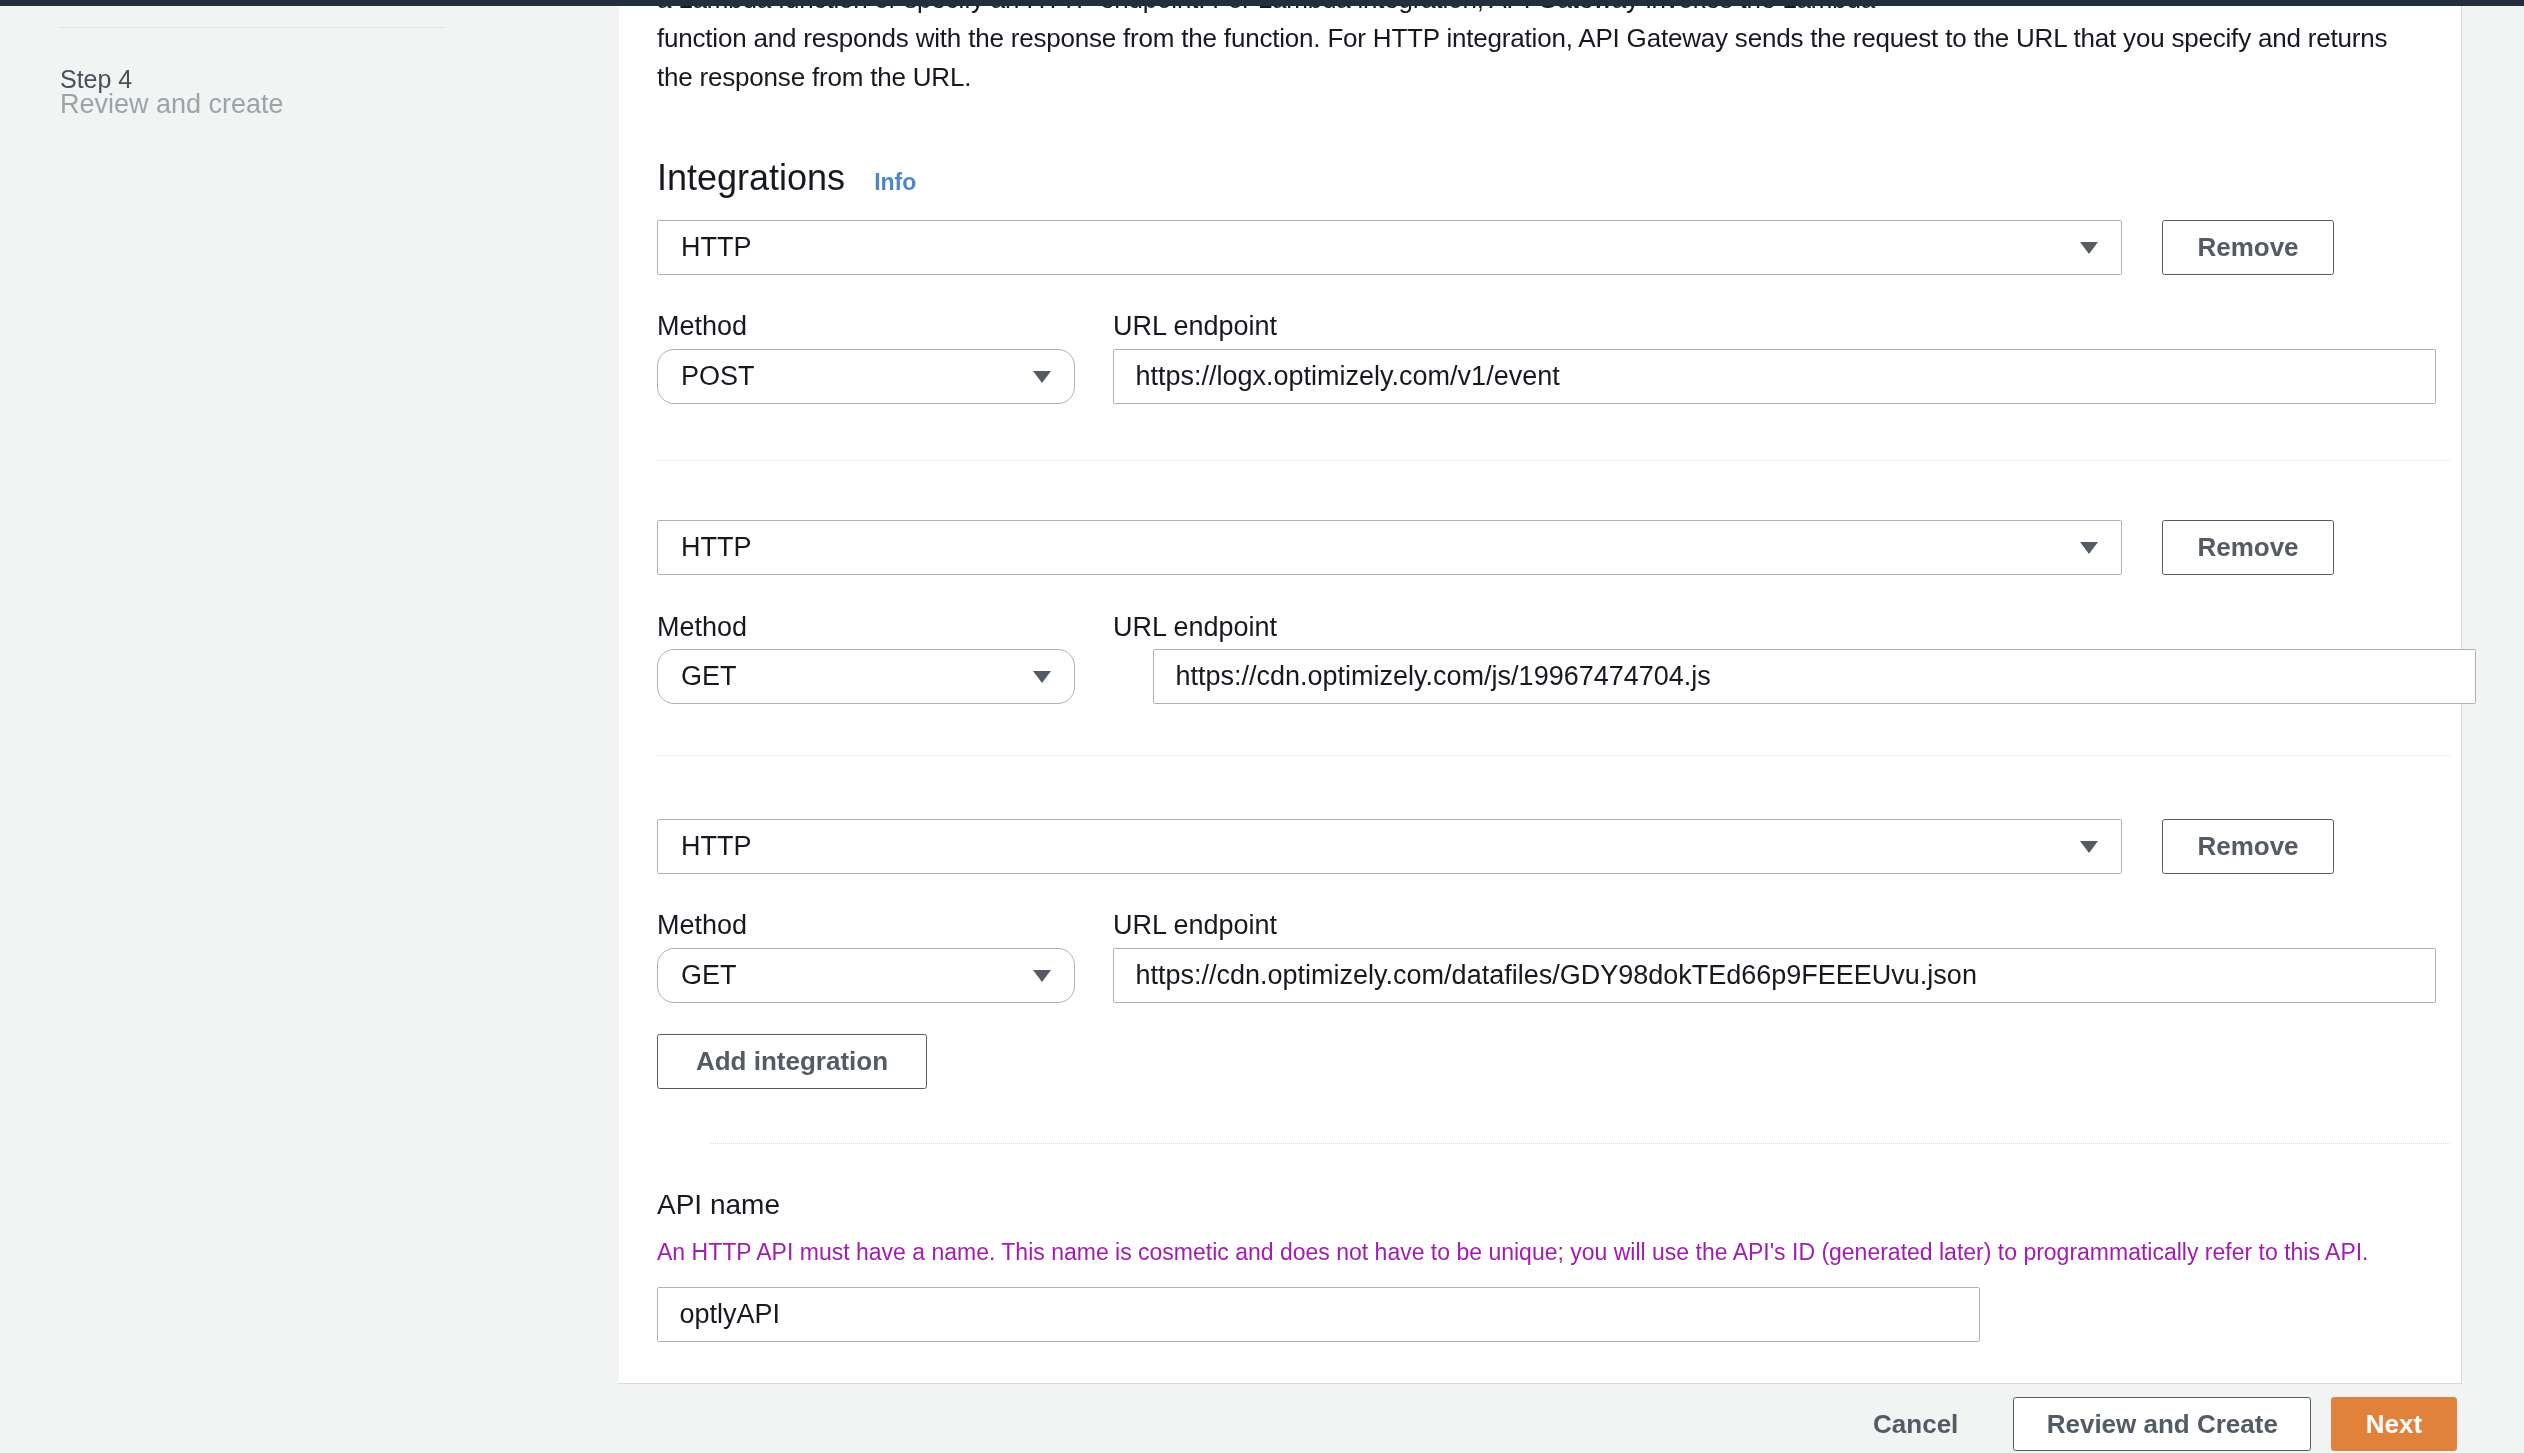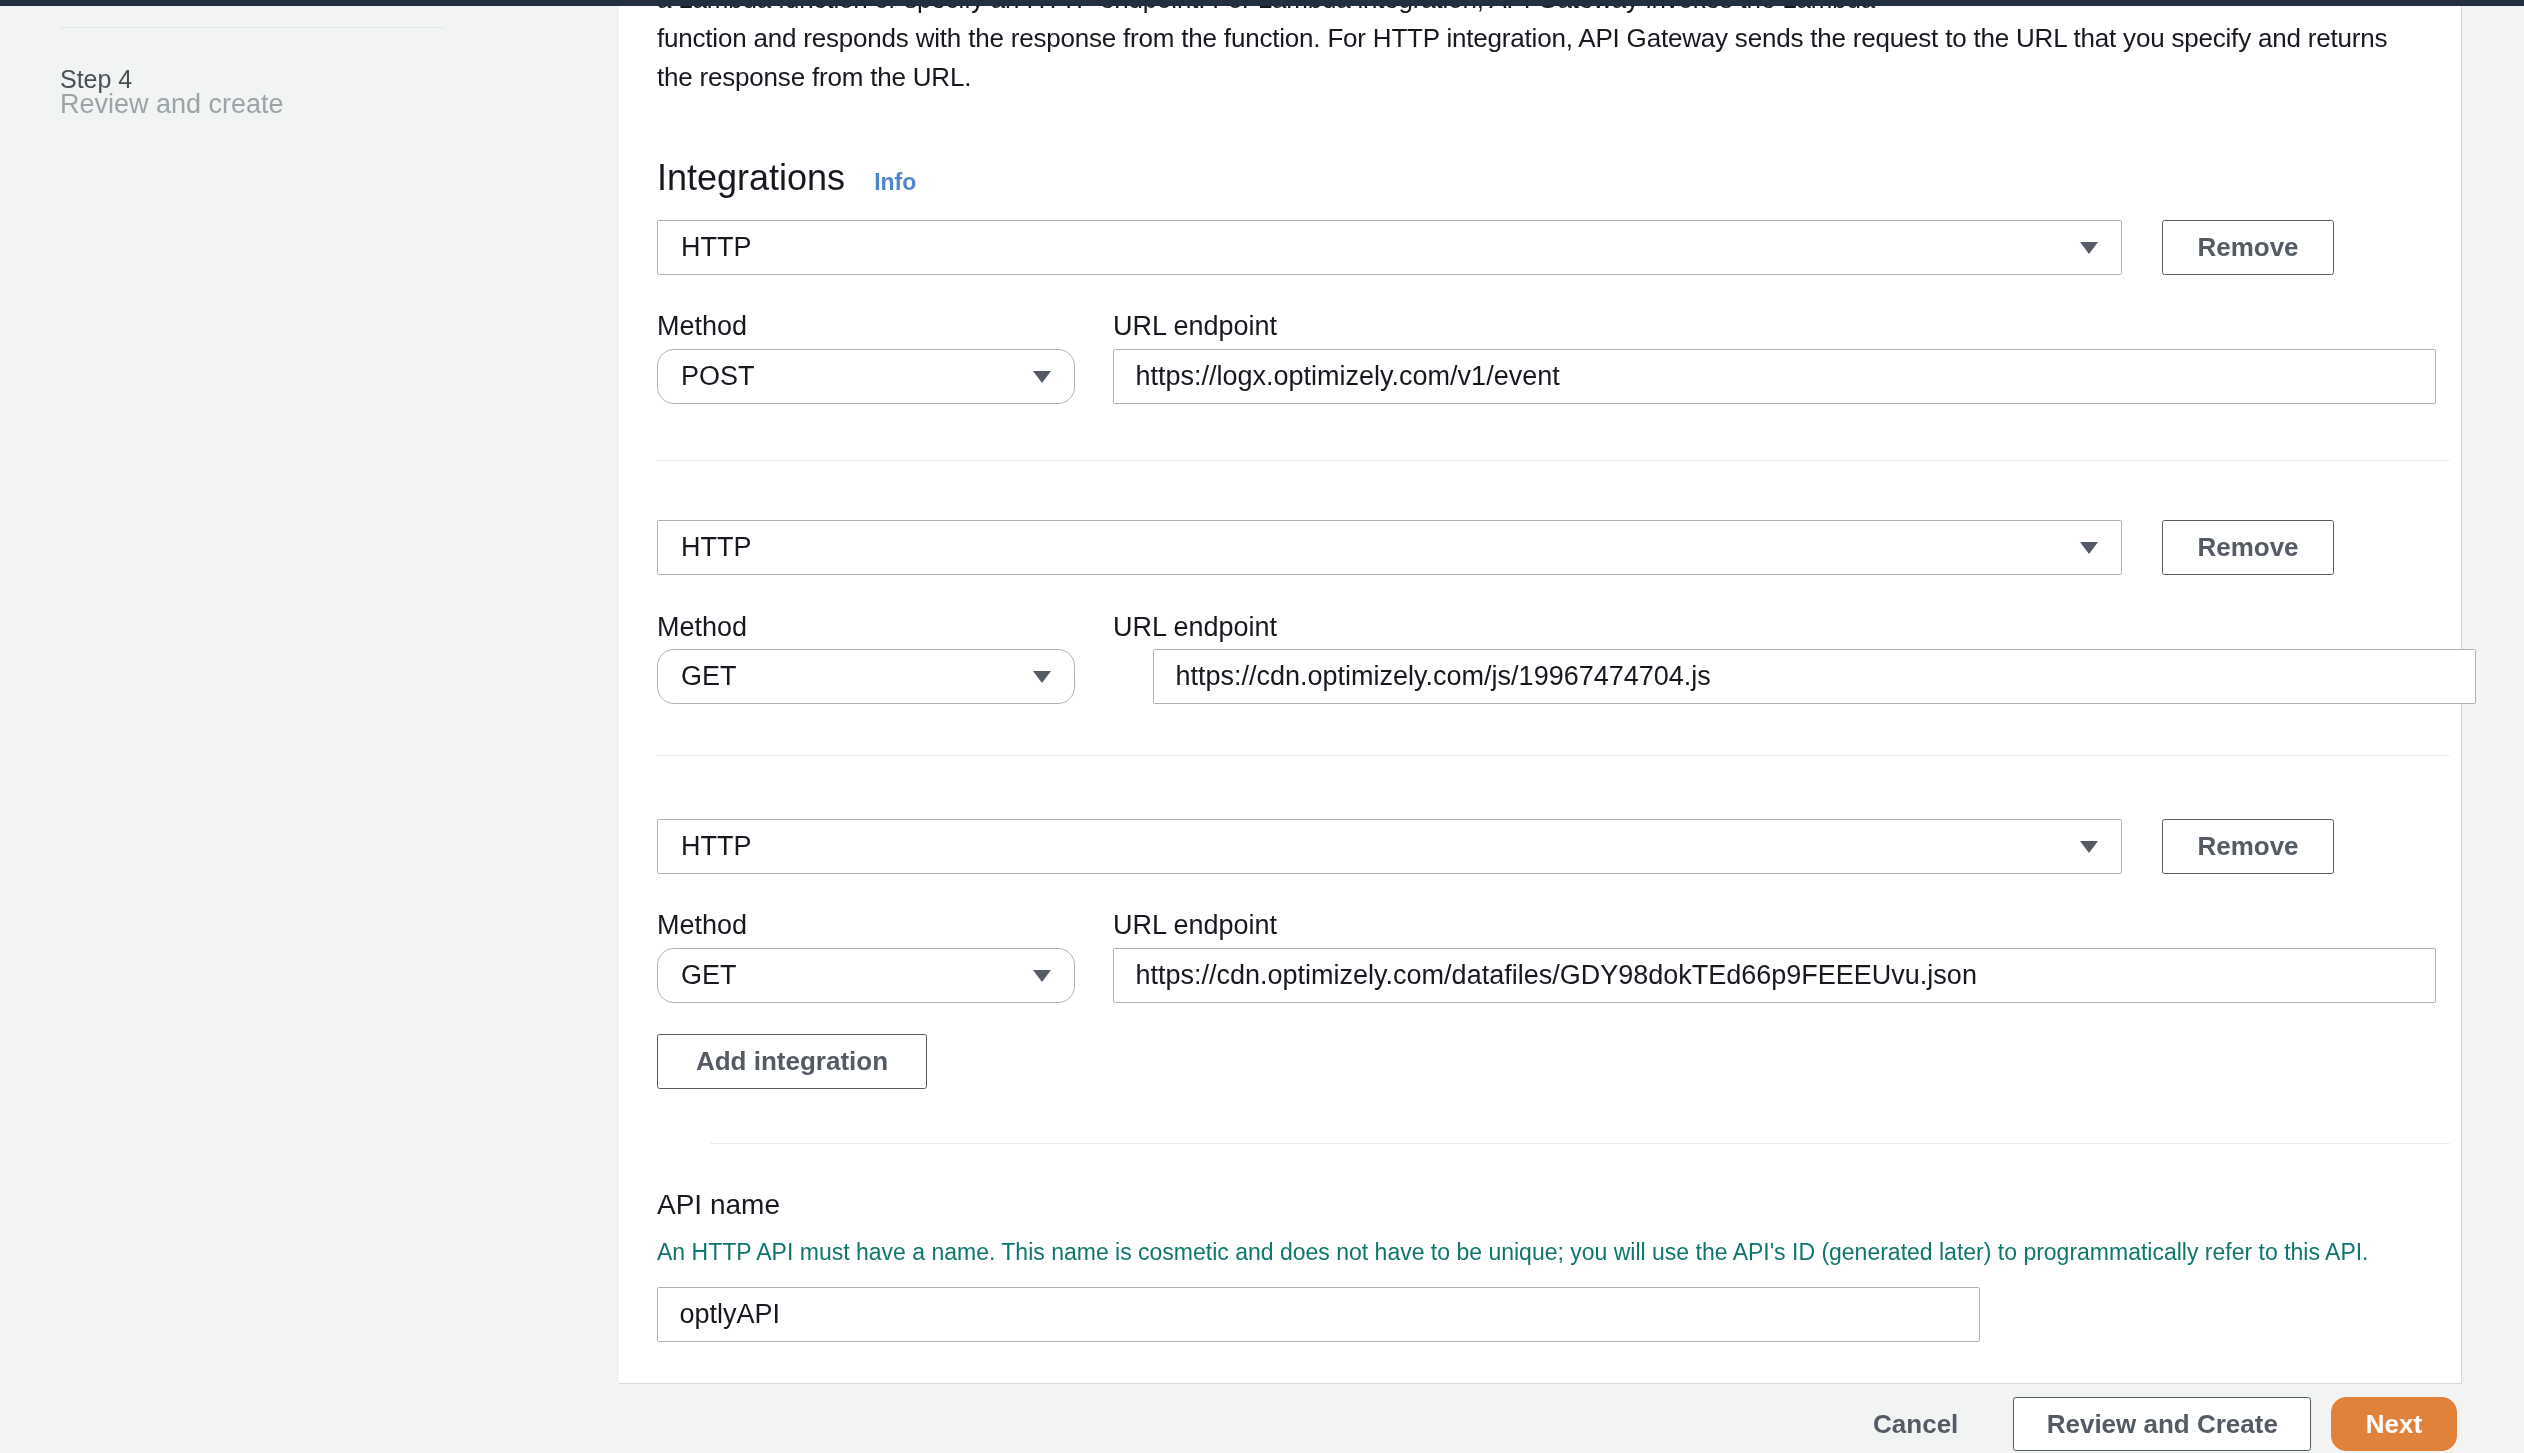--- a/index.html
+++ b/index.html
@@ -37,27 +37,27 @@
   .url-input { left:494px; width:1323px; }
   .name-input { left:38px; width:1323px; }
 
   .btn-secondary { position:absolute; height:55px; background:#fff; border:1.8px solid #545b64; border-radius:2.7px; font-size:26px; font-weight:700; color:#545b64; display:flex; align-items:center; justify-content:center; cursor:pointer; }
   .remove-btn { left:1543px; width:172px; }
   .add-btn { left:38px; top:1034px; width:270px; height:55px; }
 
   .hr-dotted { position:absolute; height:0; border-top:1.8px dotted #d9dcdc; }
 
   .api-title { position:absolute; left:38px; top:1189px; font-size:28px; color:#16191f; }
-  .api-desc { position:absolute; left:38px; top:1239px; font-size:23px; color:#0f766e; }
+  .api-desc { position:absolute; left:38px; top:1239px; font-size:23px; color:#a21caf; }
 
   
   .footer { position:absolute; top:1397px; right:68px; display:flex; align-items:center; z-index:5; }
   .cancel-link { font-size:26px; font-weight:700; color:#545b64; margin-right:55px; cursor:pointer; }
   .review-btn { position:static; width:298px; height:54px; margin-right:19.7px; }
-  .next-btn { width:126px; height:54px; background:#e0813c; border:1.8px solid #e0813c; border-radius:15px; font-size:26px; font-weight:700; color:#ffffff; display:flex; align-items:center; justify-content:center; cursor:pointer; }
+  .next-btn { width:126px; height:54px; background:#e0813c; border:1.8px solid #e0813c; border-radius:3px; font-size:26px; font-weight:700; color:#ffffff; display:flex; align-items:center; justify-content:center; cursor:pointer; }
 </style>
 </head>
 <body>
 
 <div id="app">
 
   <div class="sidebar">
     <div class="sidebar-divider"></div>
     <div class="step-label">Step 4</div>
     <div class="step-title">Review and create</div>

